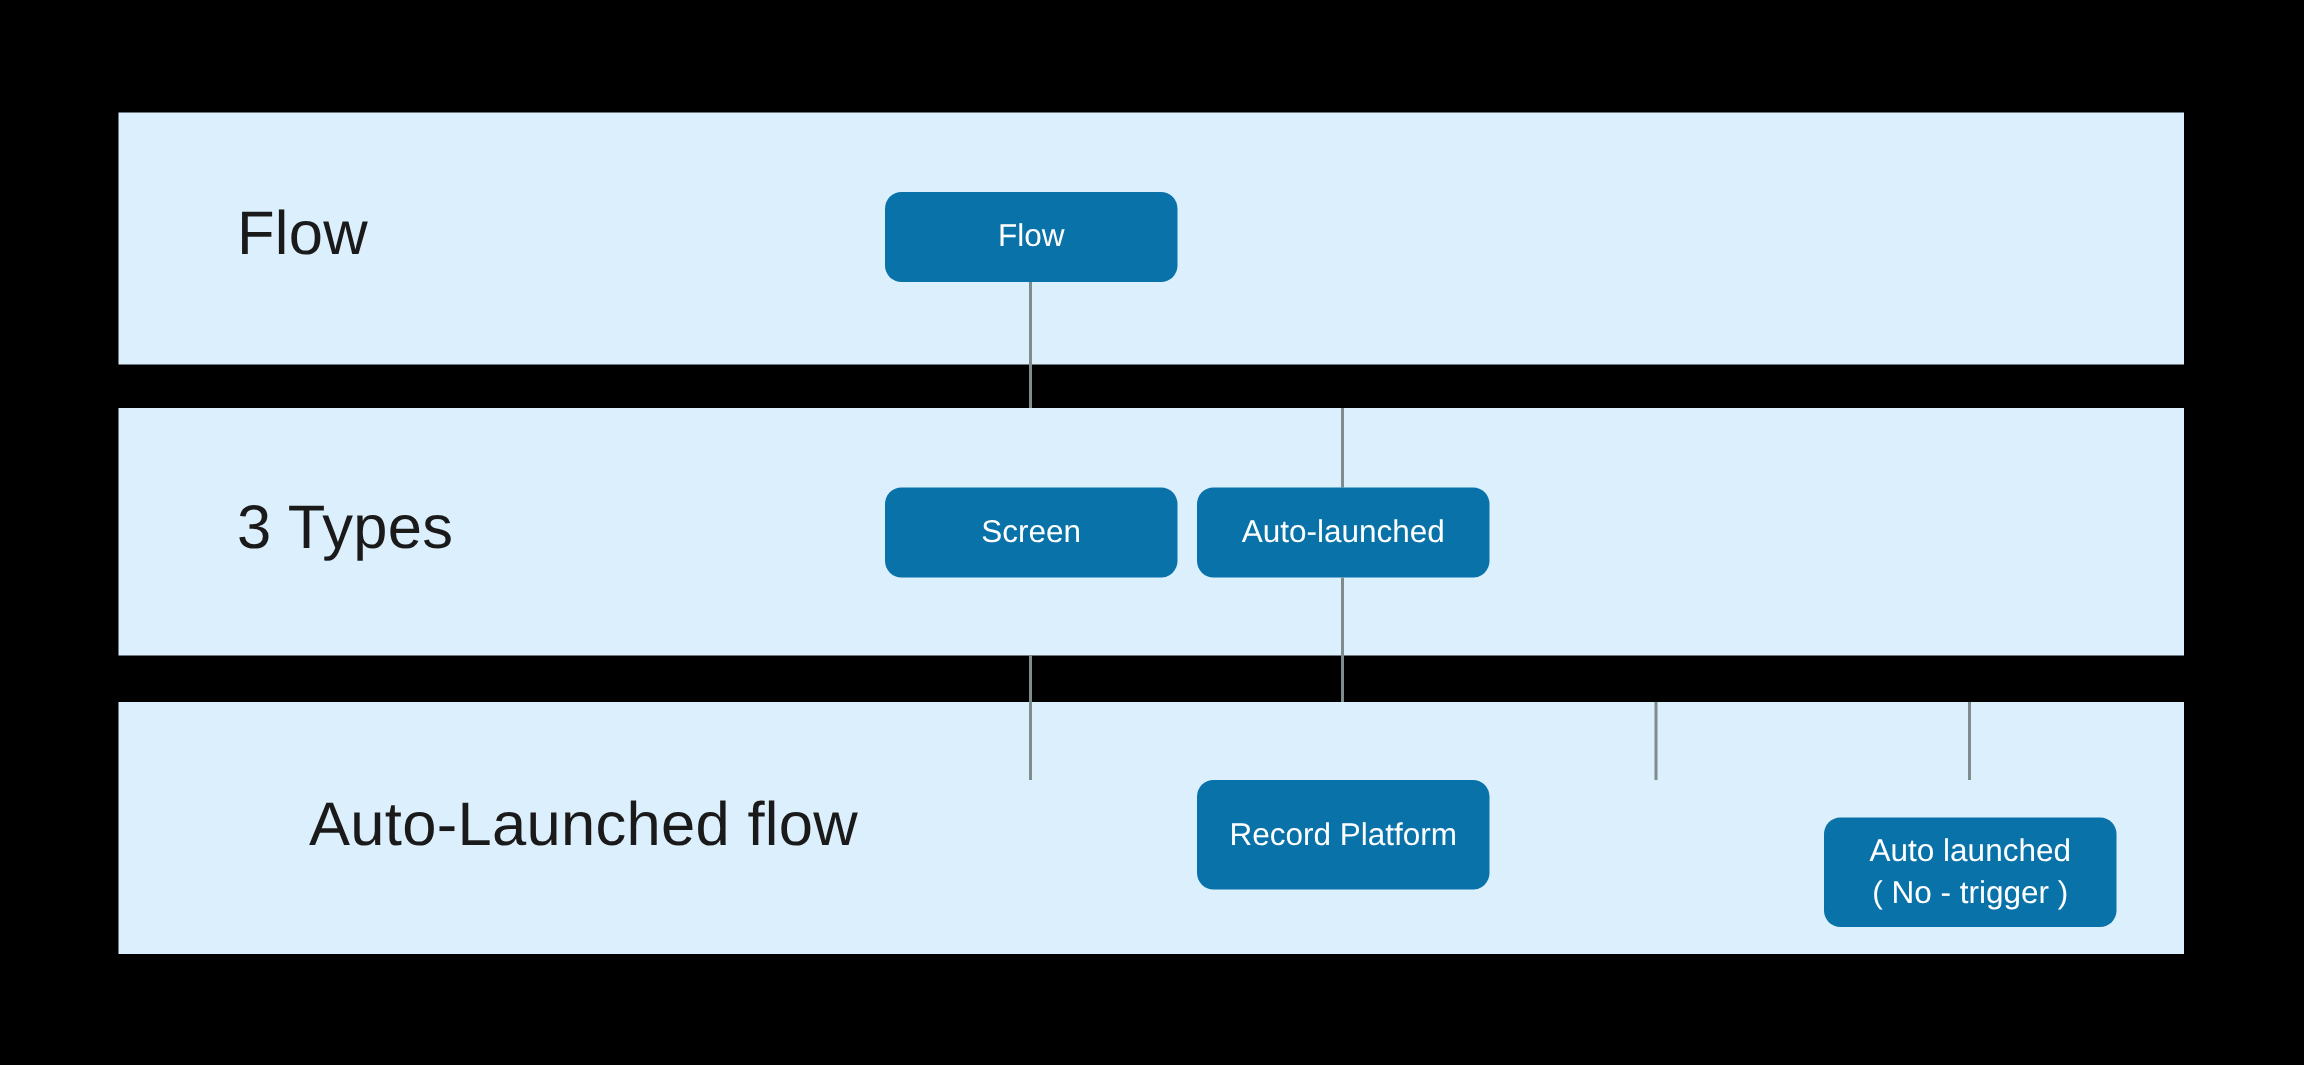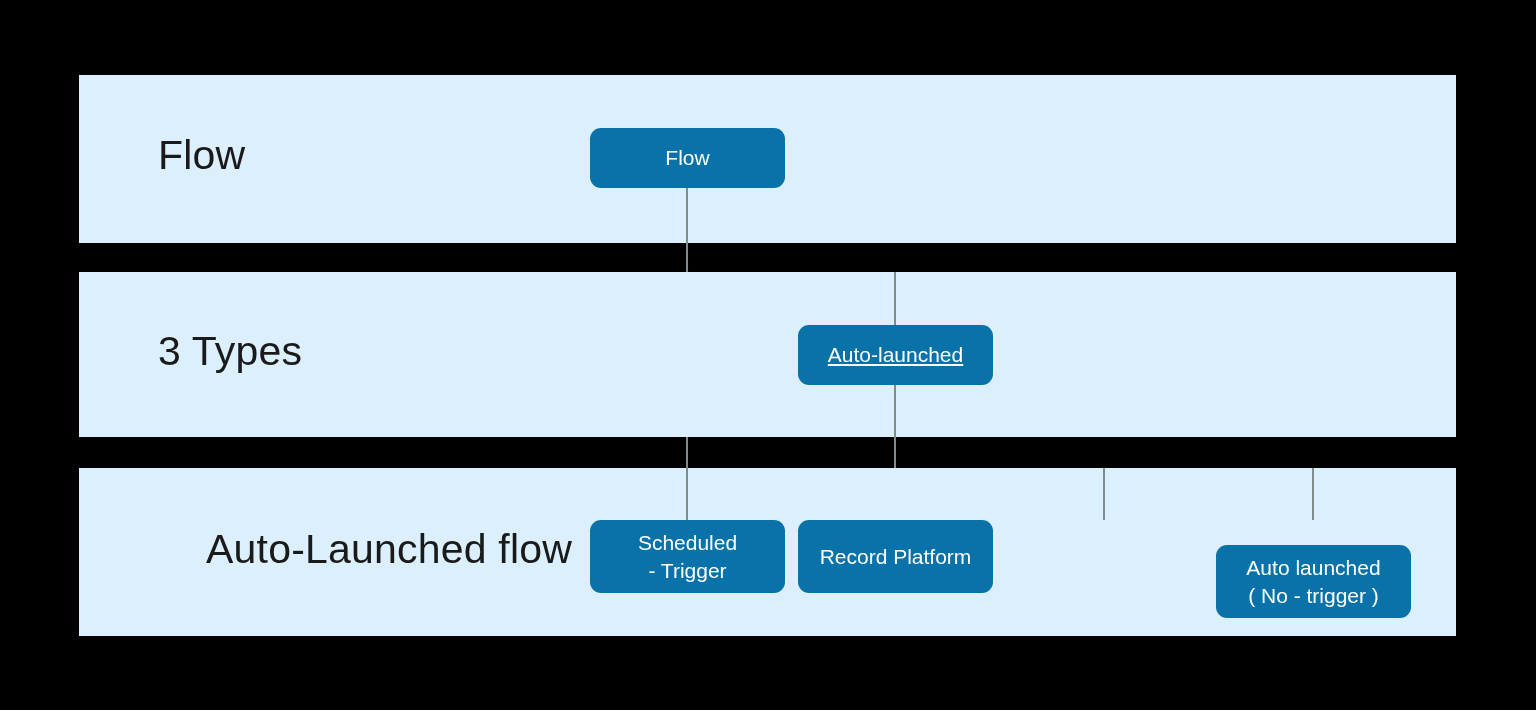--- a/index.html
+++ b/index.html
@@ -73,21 +73,21 @@
     padding: 2px 6px;
   }
   .node .node-text { display: block; }
   .node .node-line { display: block; }
 
   
   #node-flow { left: 590px; top: 128px; width: 195px; height: 60px; }
 
   
   #node-screen        { left: 590px; top: 325px; width: 195px; height: 60px; }
-  #node-auto-launched { left: 798px; top: 325px; width: 195px; height: 60px; text-decoration: underline; }
+  #node-auto-launched { left: 798px; top: 325px; width: 195px; height: 60px; }
 
   
   #node-scheduled-trigger   { left: 590px;  top: 520px; width: 195px; height: 73px; }
   #node-record-triggered    { left: 798px;  top: 520px; width: 195px; height: 73px; }
   #node-platform-event      { left: 1007px; top: 520px; width: 195px; height: 73px; }
   #node-auto-no-trigger     { left: 1216px; top: 520px; width: 195px; height: 73px; margin-top: 25px; }
 
   
   #conn-flow-down      { left: 686px;  top: 188px; height: 137px; }
   #conn-types-right    { left: 894px;  top: 272px; height: 53px;  }
@@ -107,39 +107,36 @@
     <span class="node-text">Flow</span>
   </div>
 
   <div class="connector" id="conn-flow-down"></div>
 
   <div class="panel" id="panel-types"></div>
   <div class="row-label" id="label-types">3 Types</div>
 
   <div class="connector" id="conn-types-right"></div>
 
+  <div class="node" id="node-screen">
+    <span class="node-text">Screen</span>
+  </div>
   <div class="node" id="node-auto-launched">
     <span class="node-text">Auto-launched</span>
   </div>
 
   <div class="connector" id="conn-auto-down"></div>
 
   <div class="panel" id="panel-autolaunch"></div>
   <div class="row-label" id="label-autolaunch">Auto-Launched flow</div>
 
   <div class="connector" id="conn-al-1"></div>
   <div class="connector" id="conn-al-3"></div>
   <div class="connector" id="conn-al-4"></div>
 
-  <div class="node" id="node-scheduled-trigger">
-    <span class="node-text">
-      <span class="node-line">Scheduled</span>
-      <span class="node-line">- Trigger</span>
-    </span>
-  </div>
 
   <div class="node" id="node-record-triggered">
     <span class="node-text">
       <span class="node-line">Record Platform</span>
     </span>
   </div>
 
 
   <div class="node" id="node-auto-no-trigger">
     <span class="node-text">

